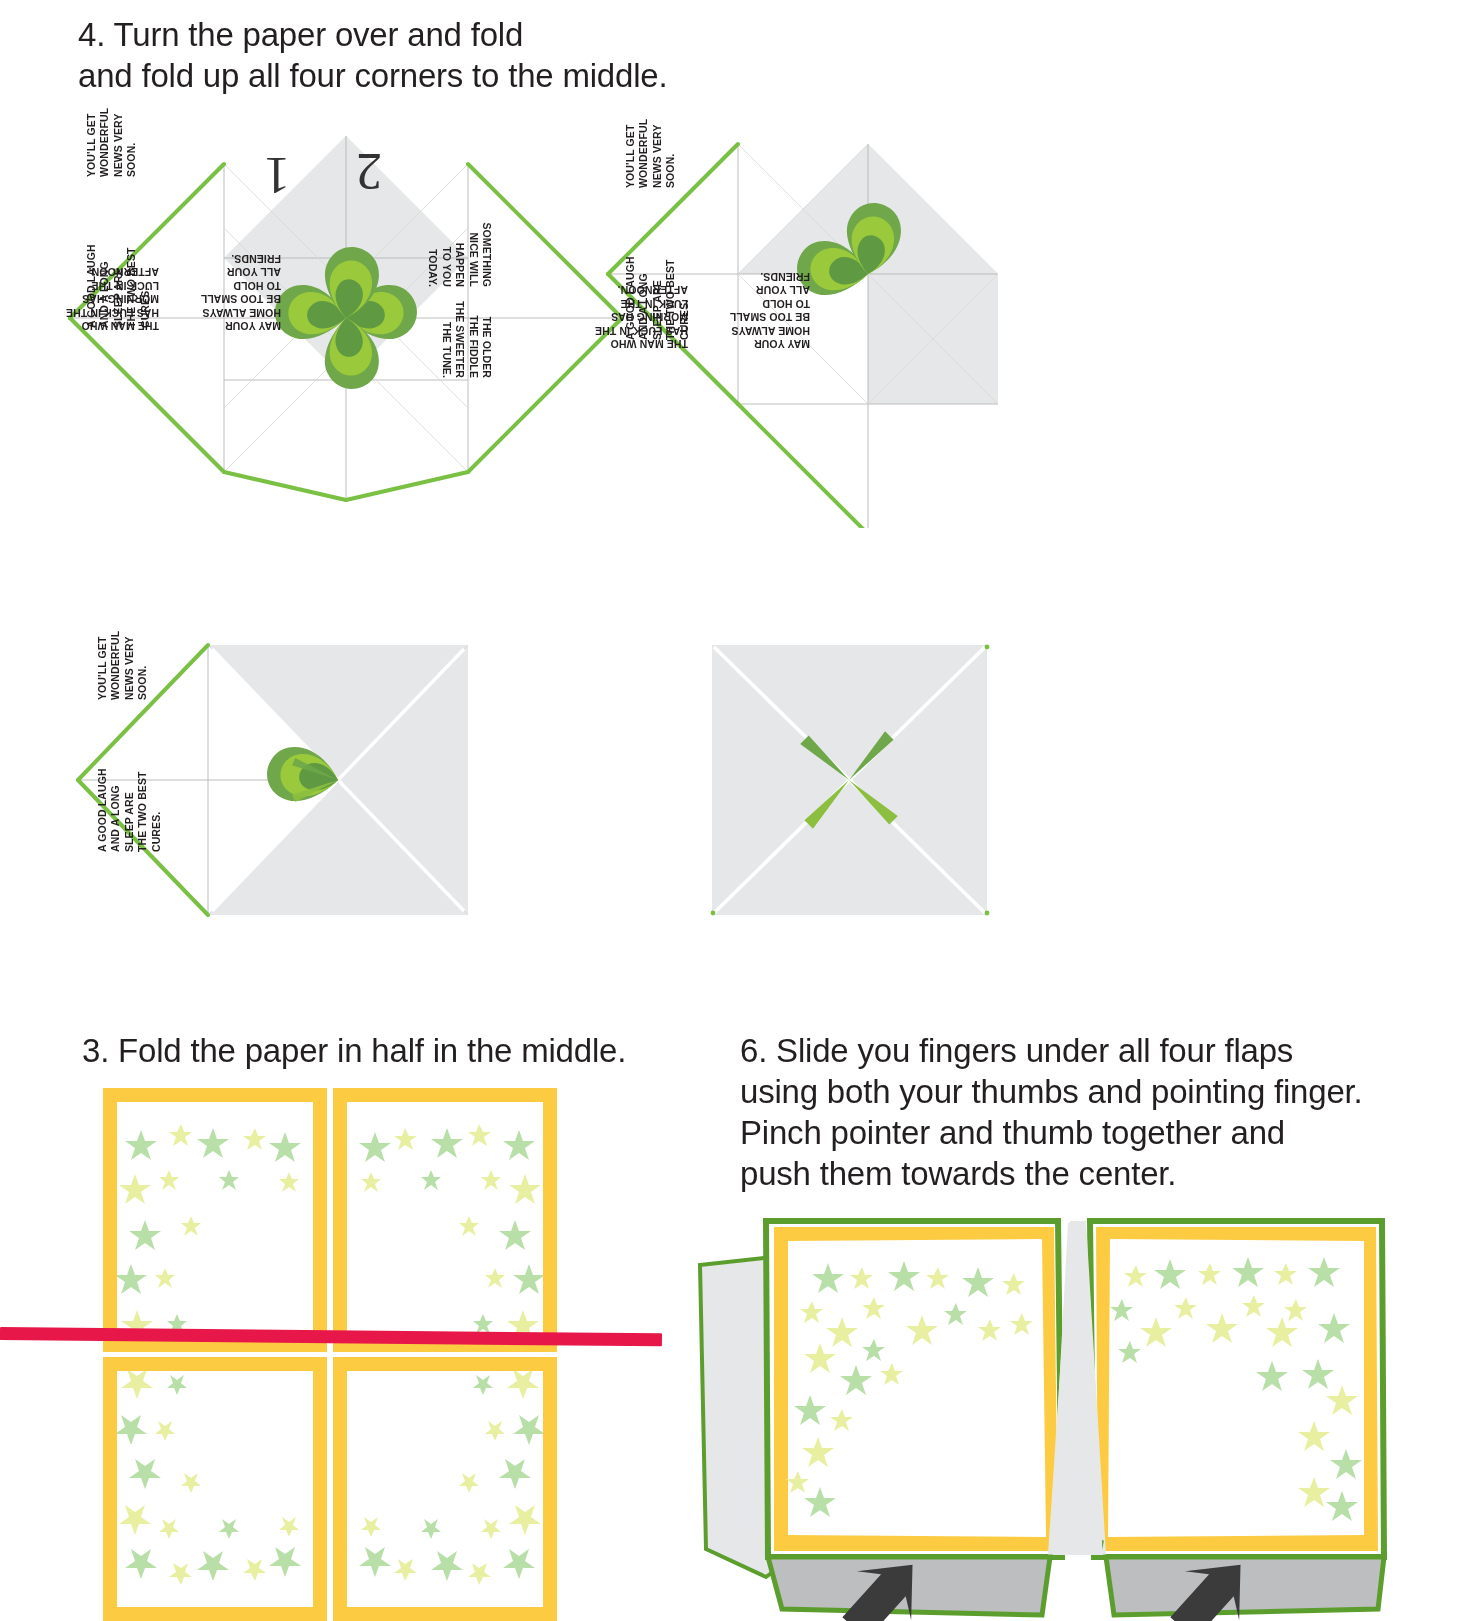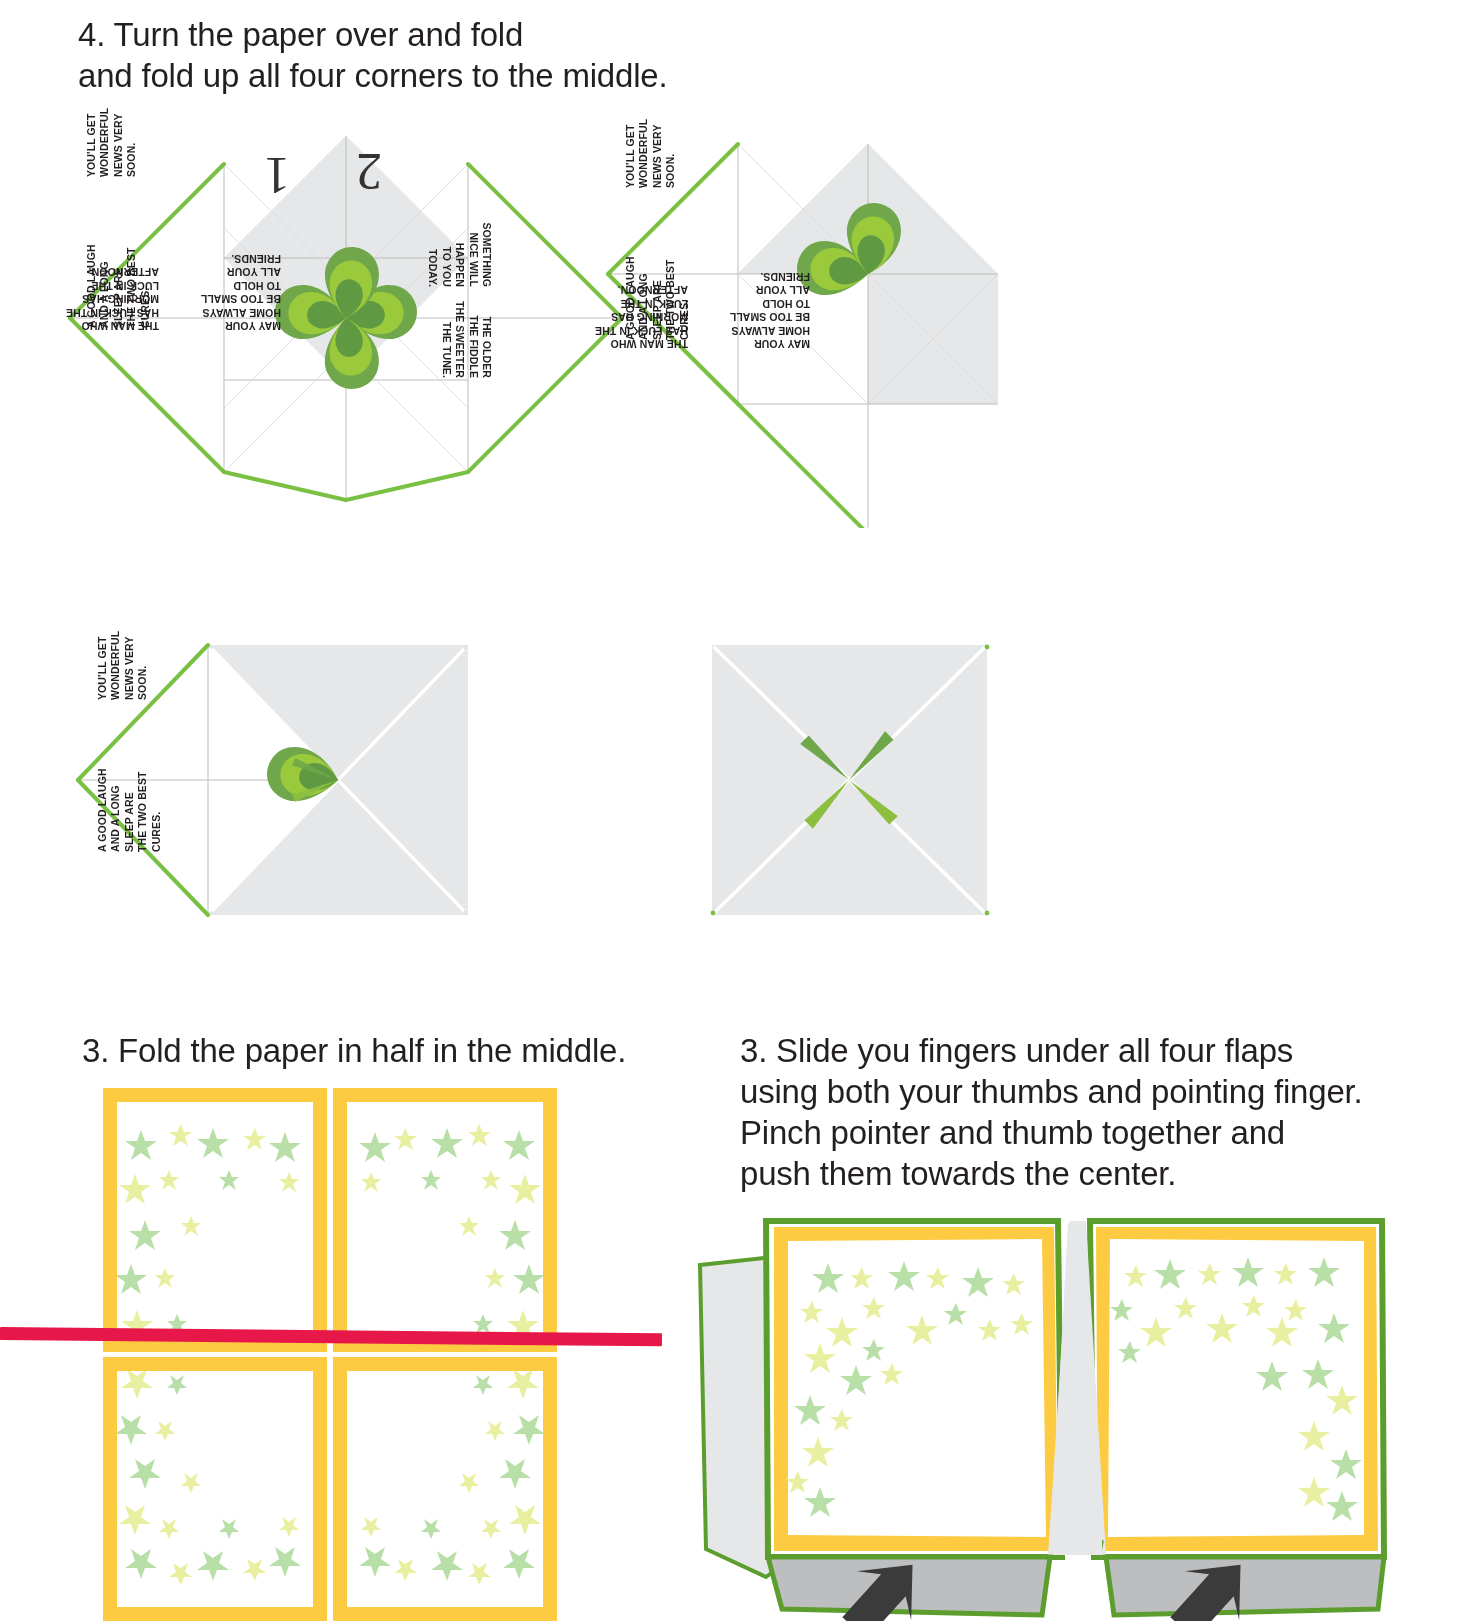--- a/index.html
+++ b/index.html
@@ -579,21 +579,21 @@
                    C-156,-13 -132,8 -96,11 C-60,14 -18,8 -4,-2 Z" fill="#9ACA3C"></path>
           <path d="M-8,-6 C-20,-44 -42,-84 -76,-84 C-104,-84 -122,-64 -122,-42
                    C-122,-20 -104,-4 -78,-2 C-50,0 -20,1 -8,-6 Z" fill="#6FA74A"></path>
         </g>
       </g>
     </svg>
   </div>
 
   <div id="red-line"></div>
 
-  <div class="instr" id="instr-6">3. Slide you fingers under all four flaps
+  <div class="instr" id="instr-6">6. Slide you fingers under all four flaps
 using both your thumbs and pointing finger.
 Pinch pointer and thumb together and
 push them towards the center.</div>
 
   <div id="step6-art">
     <svg viewBox="0 0 810 416" width="810" height="416">
       <defs>
         <clipPath id="s6-left">
             <polygon points="110,18 380,18 380,358 110,350"></polygon>
           </clipPath>

